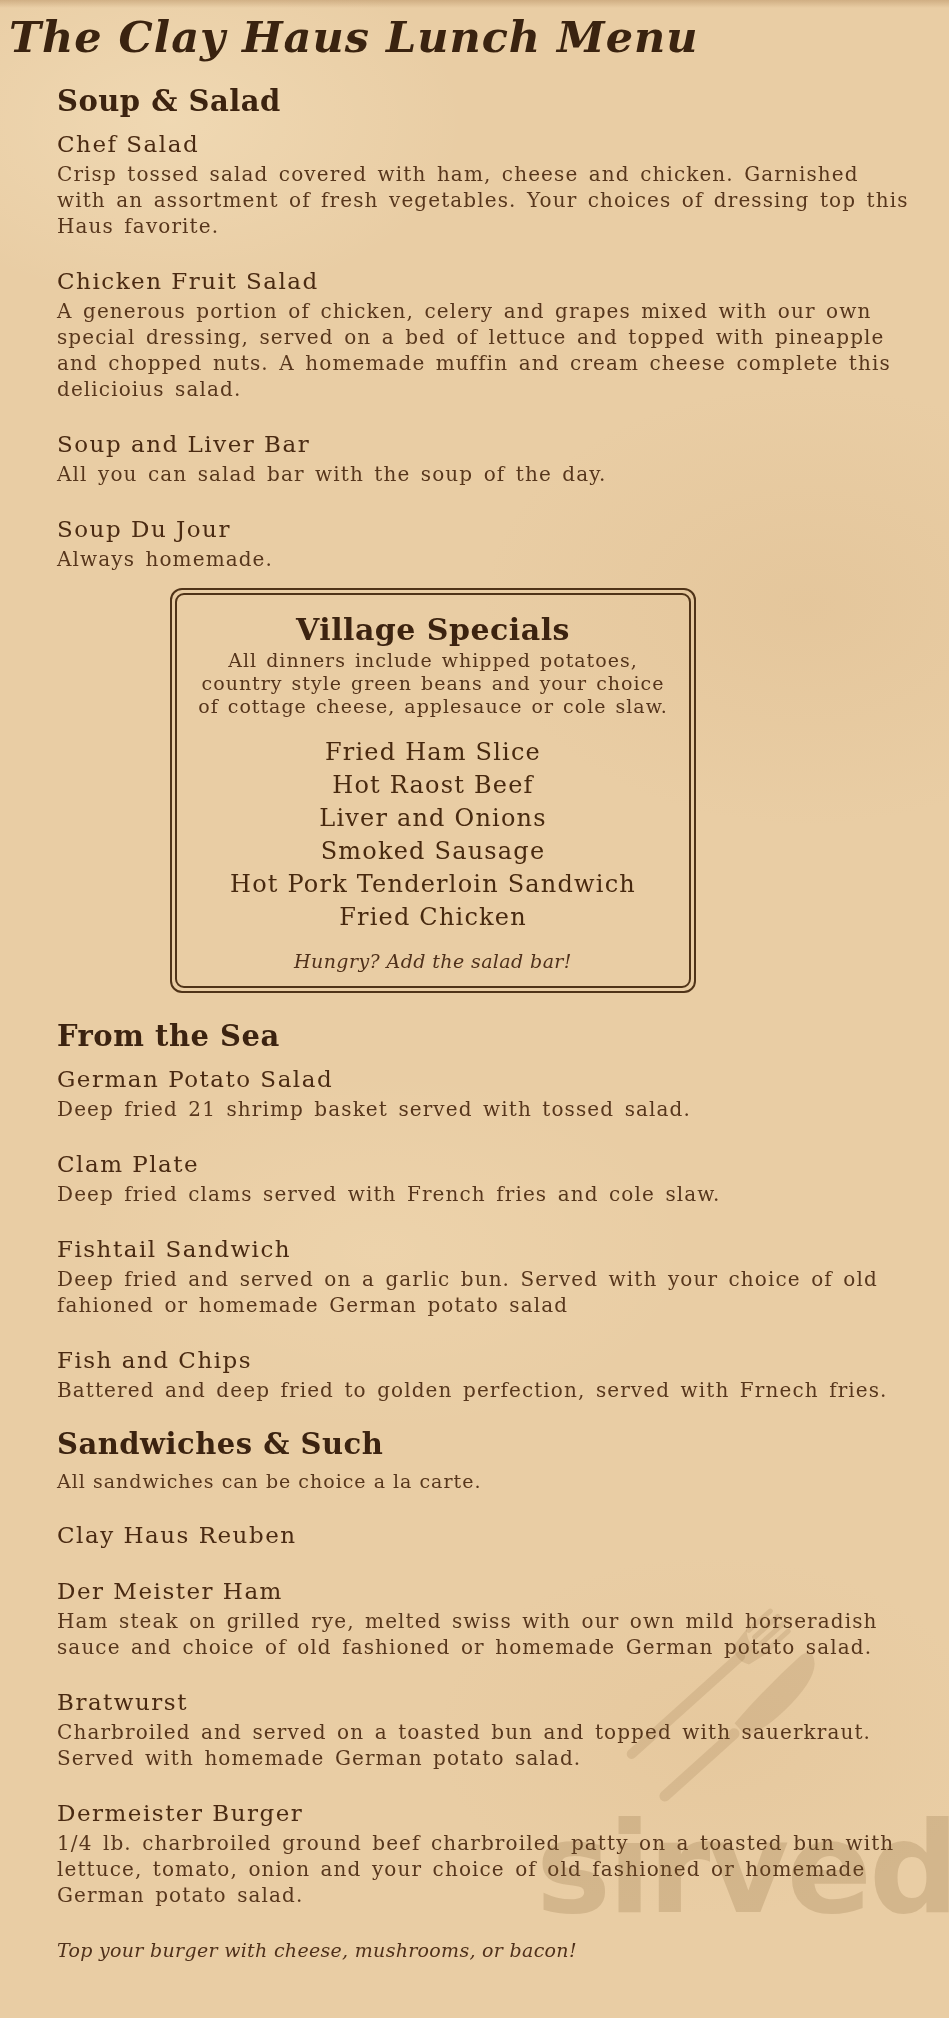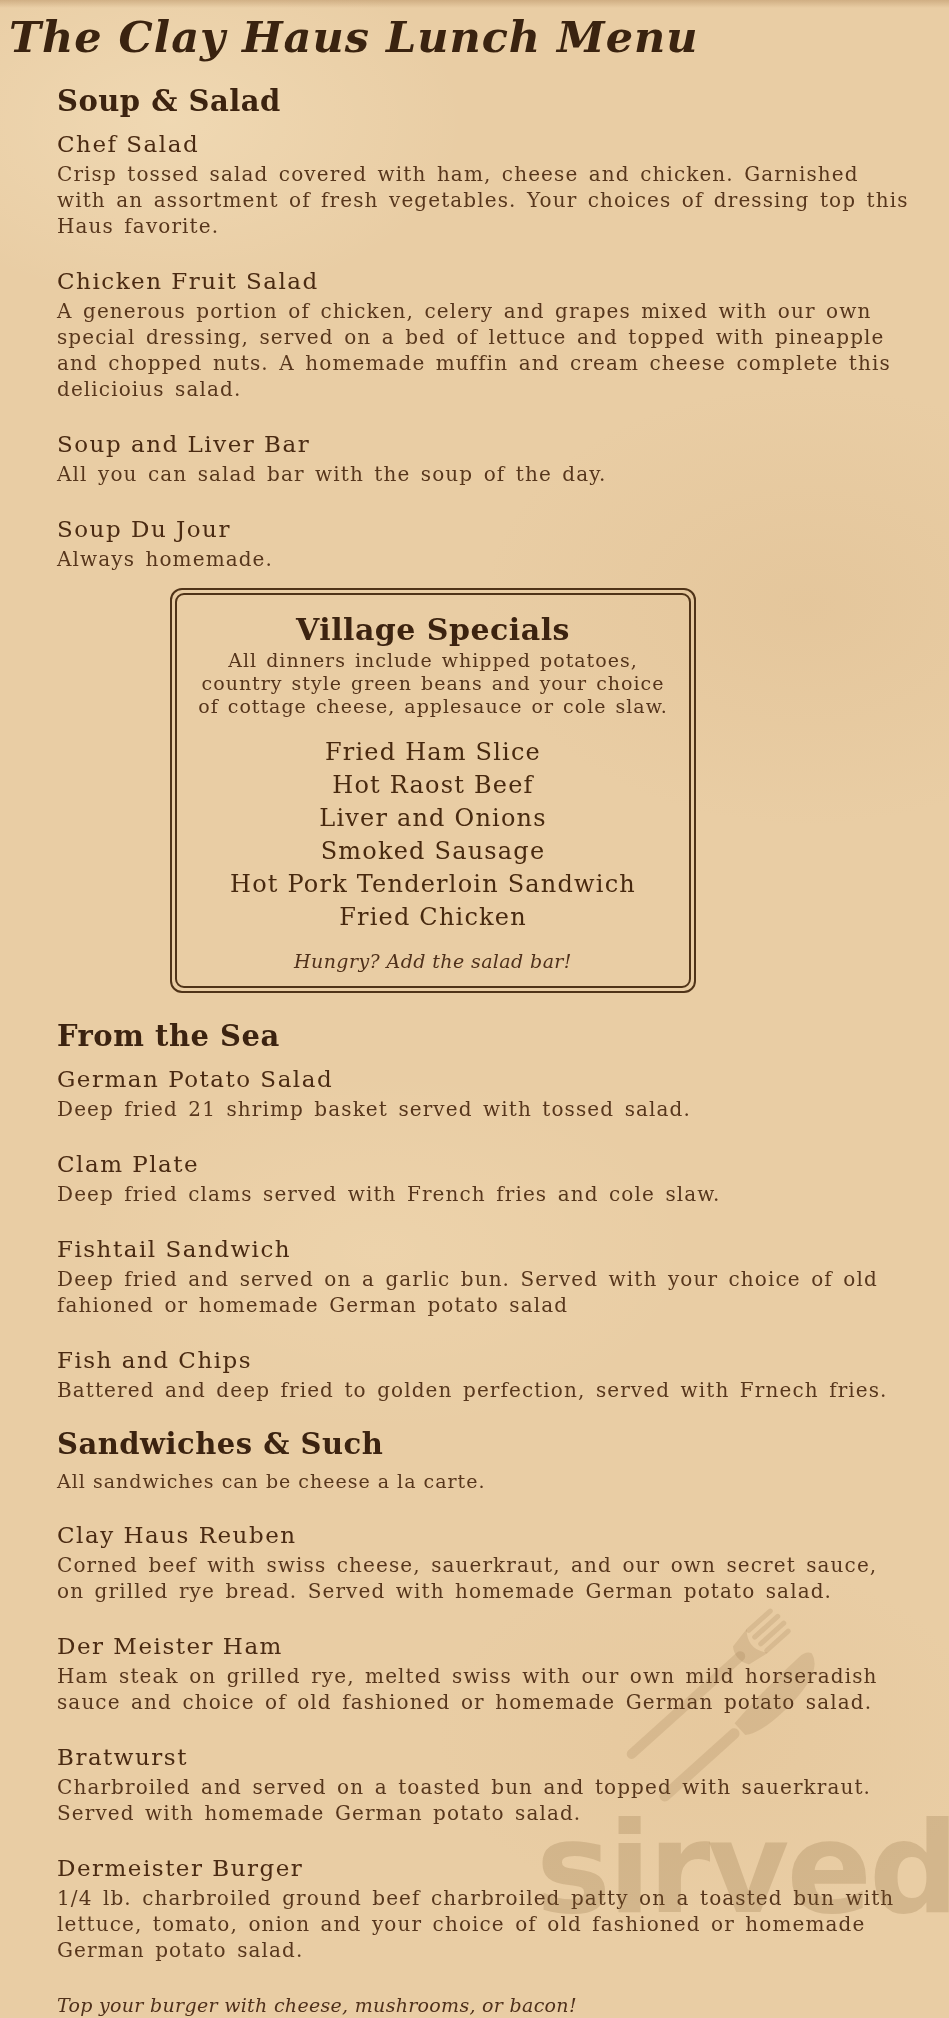--- a/index.html
+++ b/index.html
@@ -135,25 +135,24 @@
       <div class="item-desc">Deep fried and served on a garlic bun. Served with your choice of old fahioned or homemade German potato salad</div>
     </div>
     <div class="item">
       <div class="item-name">Fish and Chips</div>
       <div class="item-desc">Battered and deep fried to golden perfection, served with Frnech fries.</div>
     </div>
   </div>
 
   <div>
     <h2 class="section-header" style="margin-top:24px;">Sandwiches &amp; Such</h2>
-    <div class="section-note">All sandwiches can be cheese a la carte.</div>
+    <div class="section-note">All sandwiches can be choice a la carte.</div>
 
     <div class="item">
       <div class="item-name">Clay Haus Reuben</div>
-      <div class="item-desc">Corned beef with swiss cheese, sauerkraut, and our own secret sauce, on grilled rye bread. Served with homemade German potato salad.</div>
     </div>
     <div class="item">
       <div class="item-name">Der Meister Ham</div>
       <div class="item-desc">Ham steak on grilled rye, melted swiss with our own mild horseradish sauce and choice of old fashioned or homemade German potato salad.</div>
     </div>
     <div class="item">
       <div class="item-name">Bratwurst</div>
       <div class="item-desc">Charbroiled and served on a toasted bun and topped with sauerkraut. Served with homemade German potato salad.</div>
     </div>
     <div class="item">

